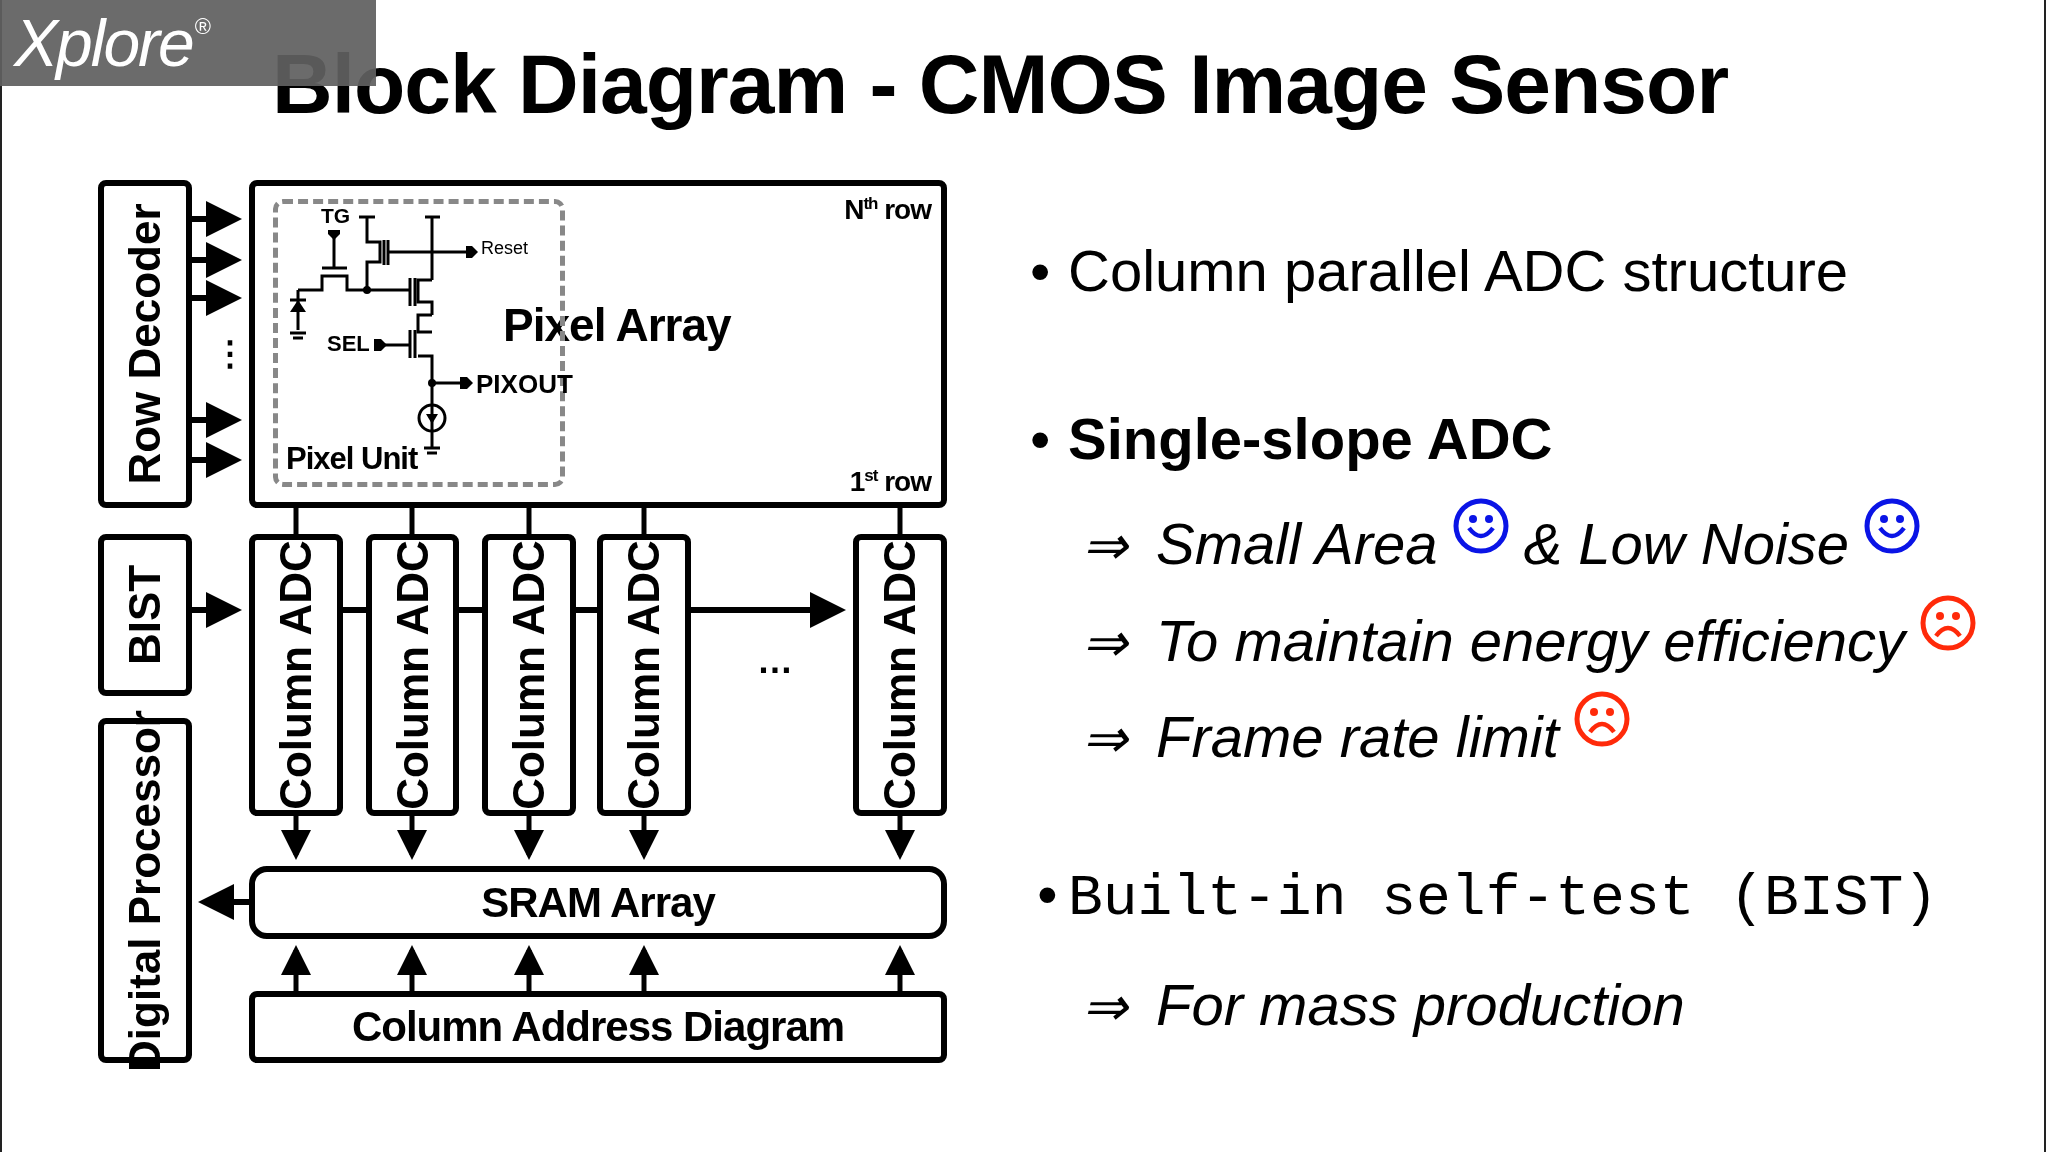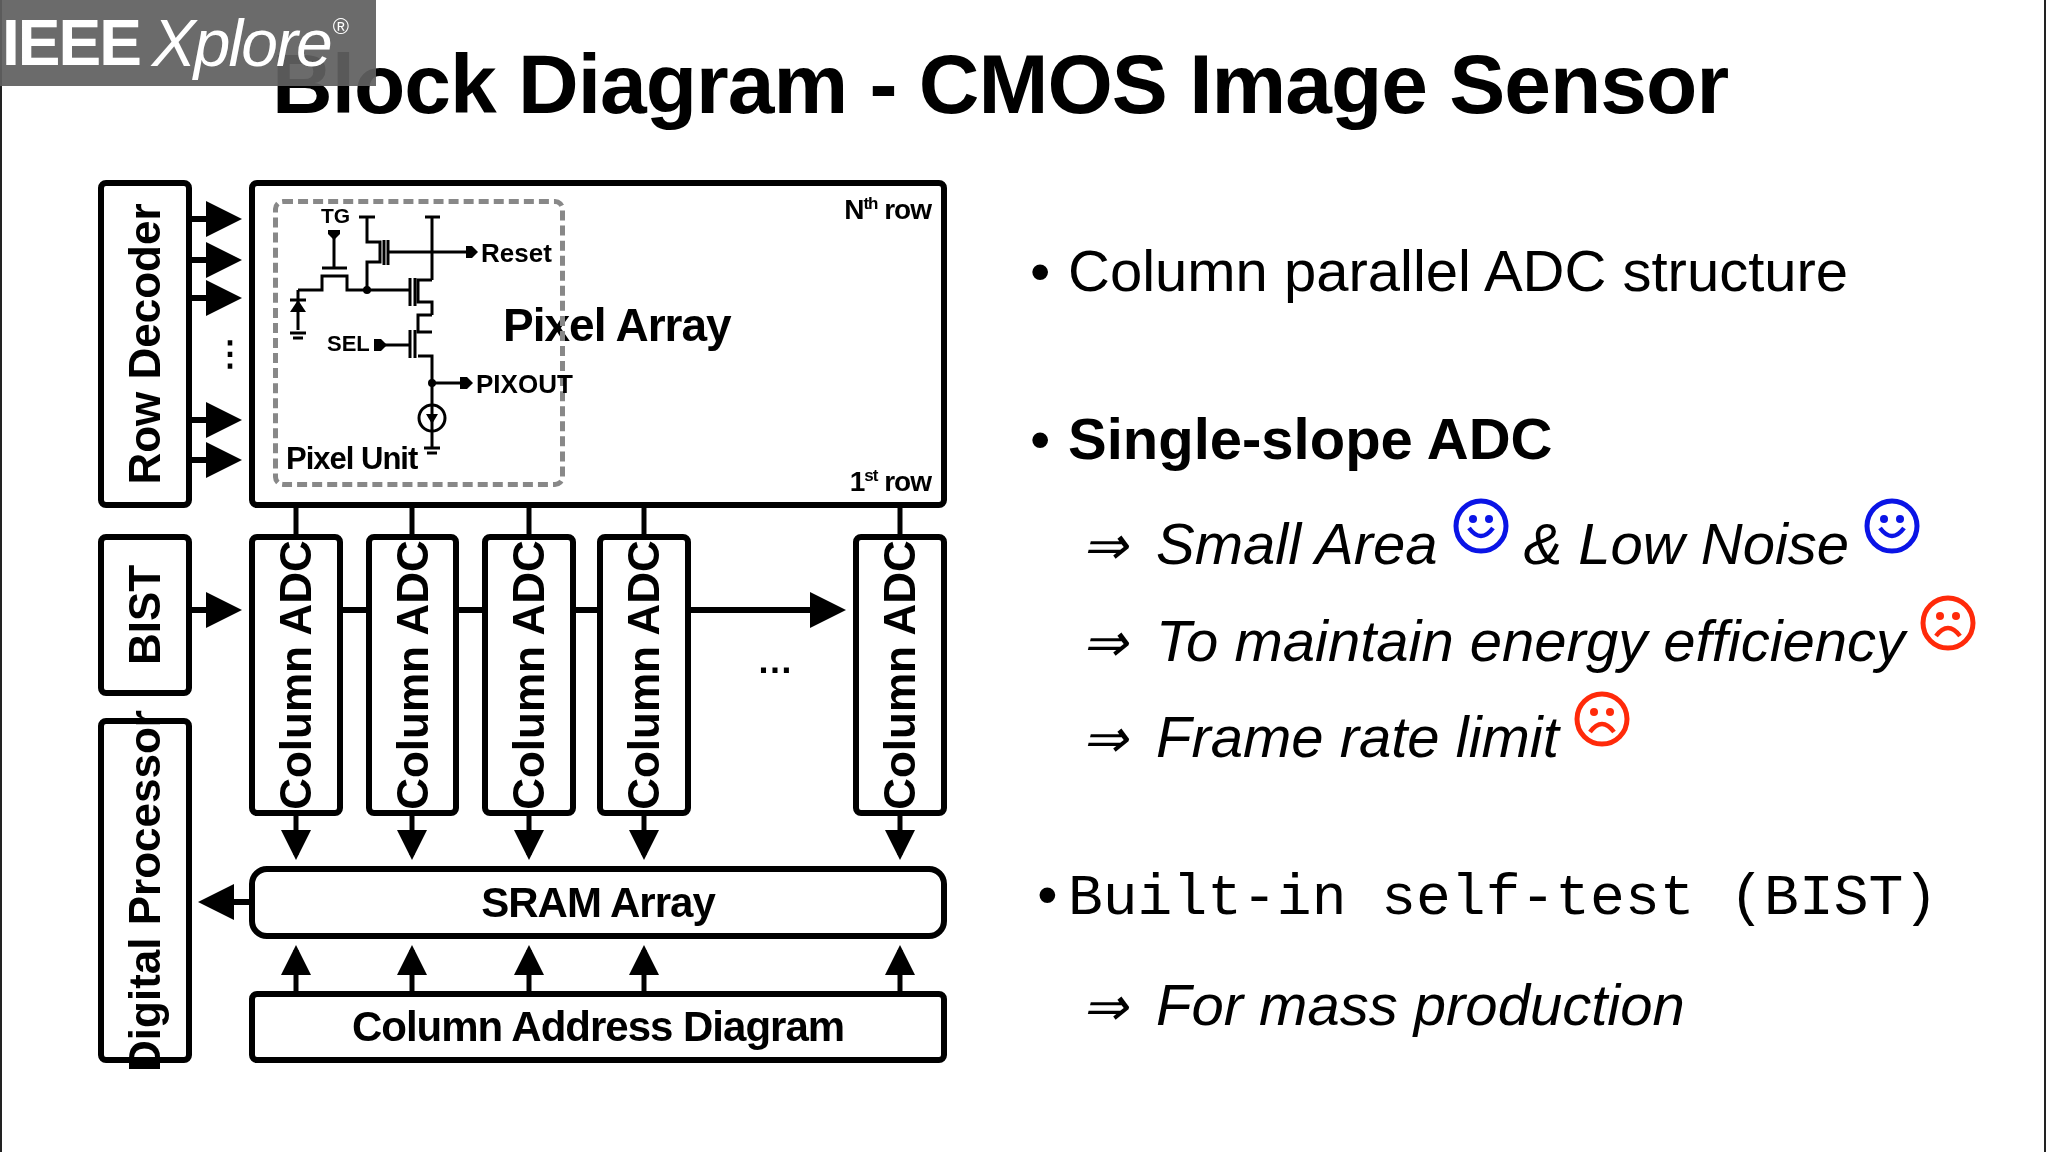--- a/index.html
+++ b/index.html
@@ -43,21 +43,20 @@
 </style>
 </head>
 <body>
 
 <div class="slide-border-left"></div>
 <div class="slide-border-right"></div>
 
 <div class="title">Block Diagram - CMOS Image Sensor</div>
 
 <div class="logo">
-  <span class="ieee">IEEE</span>
   <span class="xplore">Xplore</span>
   <span class="reg">®</span>
 </div>
 
 <div class="diagram">
 
   <svg width="1000" height="1152" style="position:absolute;left:0;top:0;">
     <defs>
       <marker id="ah" markerWidth="6" markerHeight="6" refX="5" refY="3" orient="auto" markerUnits="strokeWidth">
         <path d="M0,0 L6,3 L0,6 z" fill="#000"></path>
@@ -169,21 +168,21 @@
     <path d="M30,122 L46,122 L38,110 z" fill="#000"></path>
     <line x1="30" y1="110" x2="46" y2="110" stroke="#000" stroke-width="3"></line>
     <path d="M166,224 L178,224 L172,234 z" fill="#000"></path>
 
     <path d="M68,40 L80,40 L80,44 L74,50 L68,44 z" fill="#000"></path>
     <path d="M206,56 L212,56 L218,62 L212,68 L206,68 z" fill="#000"></path>
     <path d="M114,149 L121,149 L127,155 L121,161 L114,161 z" fill="#000"></path>
     <path d="M200,187 L207,187 L213,193 L207,199 L200,199 z" fill="#000"></path>
   </svg>
   <div style="position:absolute;left:321px;top:204px;font-size:21px;font-weight:bold;">TG</div>
-  <div style="position:absolute;left:481px;top:238px;font-size:26px;font-weight:bold;">Reset</div>
+  <div style="position:absolute;left:481px;top:238px;font-size:18px;font-weight:normal;">Reset</div>
   <div style="position:absolute;left:327px;top:331px;font-size:22px;font-weight:bold;">SEL</div>
   <div style="position:absolute;left:476px;top:369px;font-size:26px;font-weight:bold;">PIXOUT</div>
   <div style="position:absolute;left:286px;top:441px;font-size:31px;font-weight:bold;letter-spacing:-1px;">Pixel Unit</div>
 
   <div class="box" style="left:98px;top:534px;width:94px;height:162px;">
     <span class="vtext" style="font-size:44px;">BIST</span>
   </div>
 
   <div class="box" style="left:98px;top:718px;width:94px;height:345px;">
     <span class="vtext" style="font-size:44px;">Digital Processor</span>

